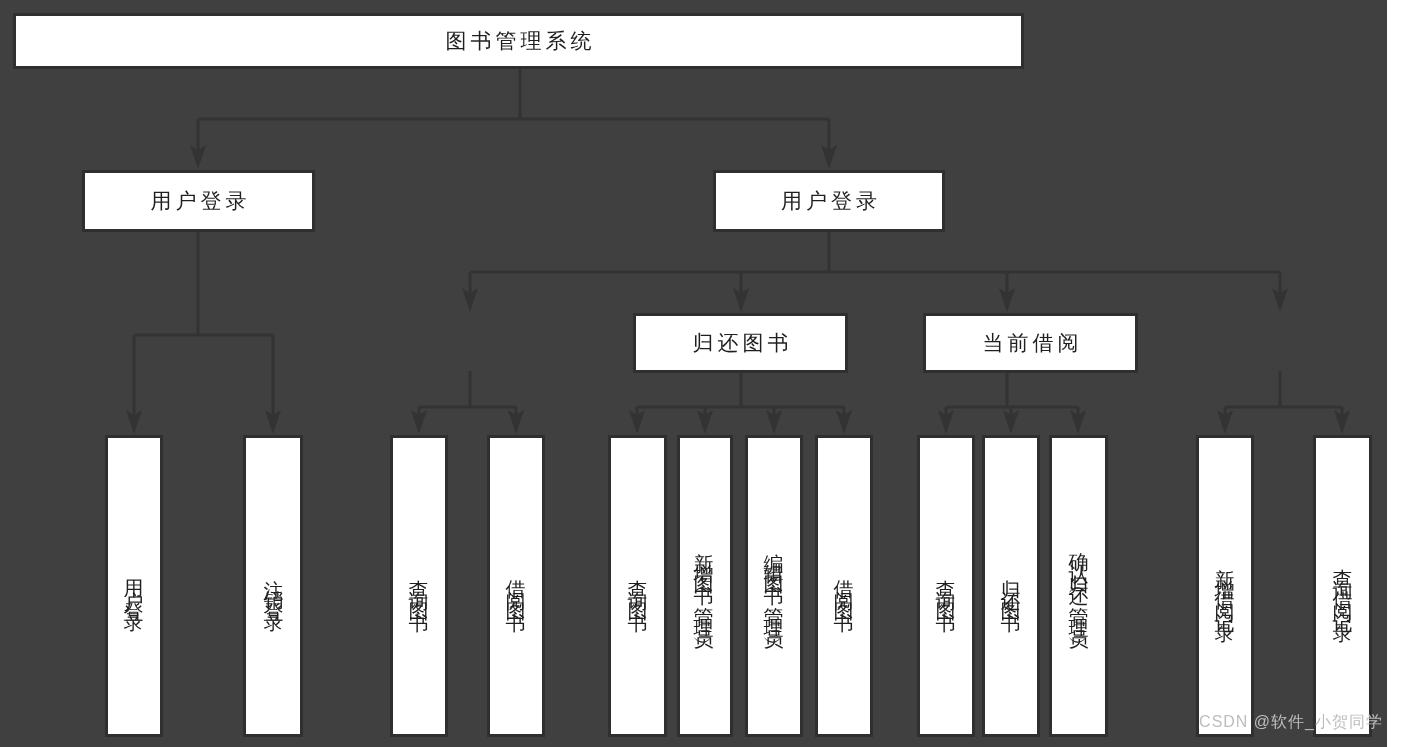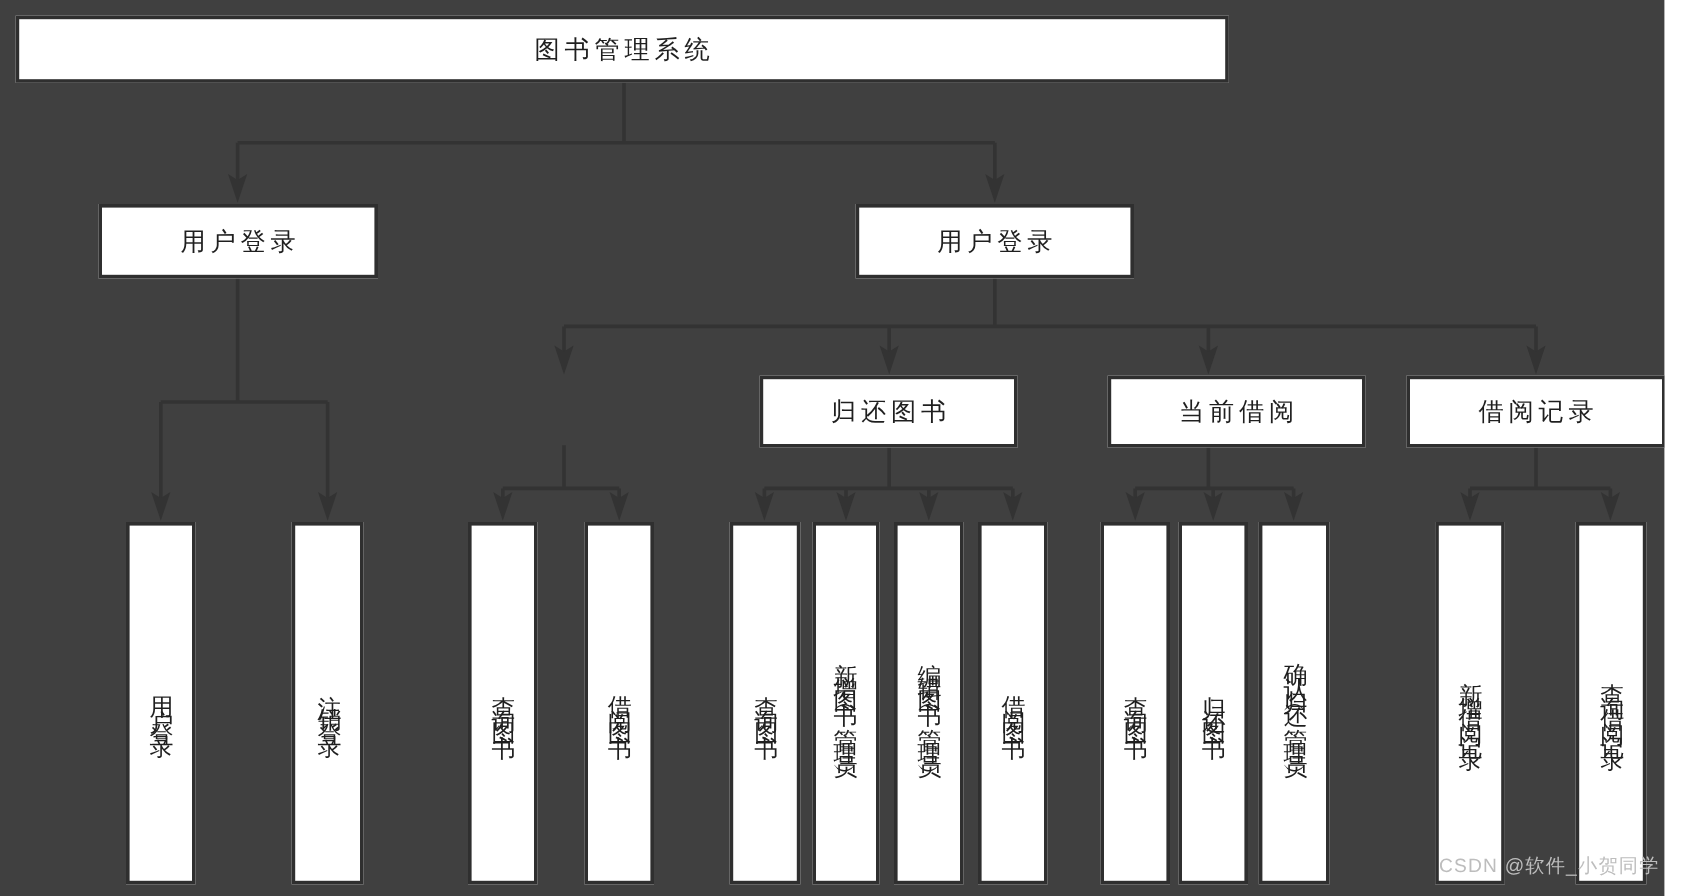--- a/index.html
+++ b/index.html
@@ -86,21 +86,20 @@
     <polygon class="arrow" points="1334,410 1342,415 1350,410 1342,434"></polygon>
   </svg>
 
   <div class="node hbox" style="left:13px;top:13px;width:1011px;height:56px;">图书管理系统</div>
 
   <div class="node hbox" style="left:82px;top:170px;width:233px;height:62px;">用户登录</div>
   <div class="node hbox" style="left:713px;top:170px;width:232px;height:62px;">用户登录</div>
 
   <div class="node hbox" style="left:633px;top:313px;width:215px;height:60px;">归还图书</div>
   <div class="node hbox" style="left:900px;top:313px;width:215px;height:60px;margin-left:23px;">当前借阅</div>
-  <div class="node hbox" style="left:1172px;top:313px;width:216px;height:60px;">借阅记录</div>
 
   <div class="node vbox" style="left:105px;top:435px;width:58px;height:302px;">用户登录</div>
   <div class="node vbox" style="left:243px;top:435px;width:60px;height:302px;">注销登录</div>
 
   <div class="node vbox" style="left:390px;top:435px;width:58px;height:302px;">查询图书</div>
   <div class="node vbox" style="left:487px;top:435px;width:58px;height:302px;">借阅图书</div>
 
   <div class="node vbox" style="left:608px;top:435px;width:59px;height:302px;">查询图书</div>
   <div class="node vbox" style="left:677px;top:435px;width:56px;height:302px;">新增图书（管理员）</div>
   <div class="node vbox" style="left:745px;top:435px;width:58px;height:302px;">编辑图书（管理员）</div>

